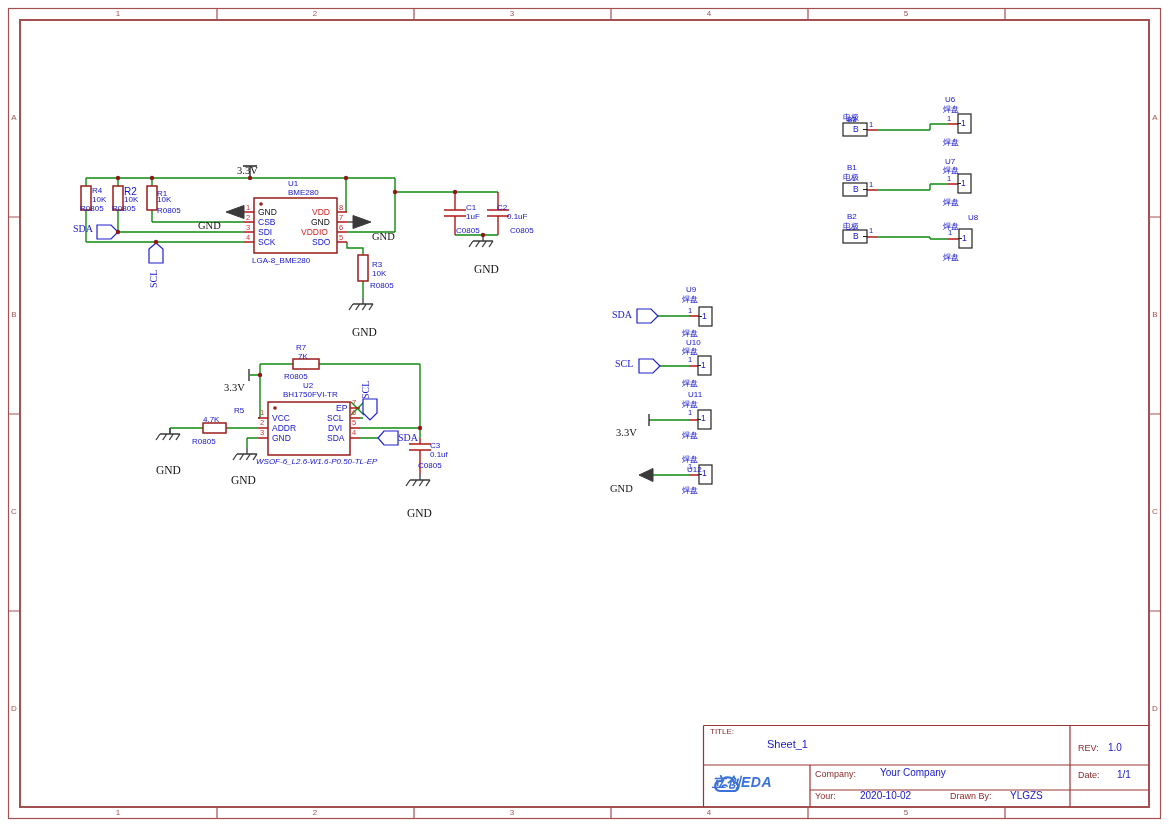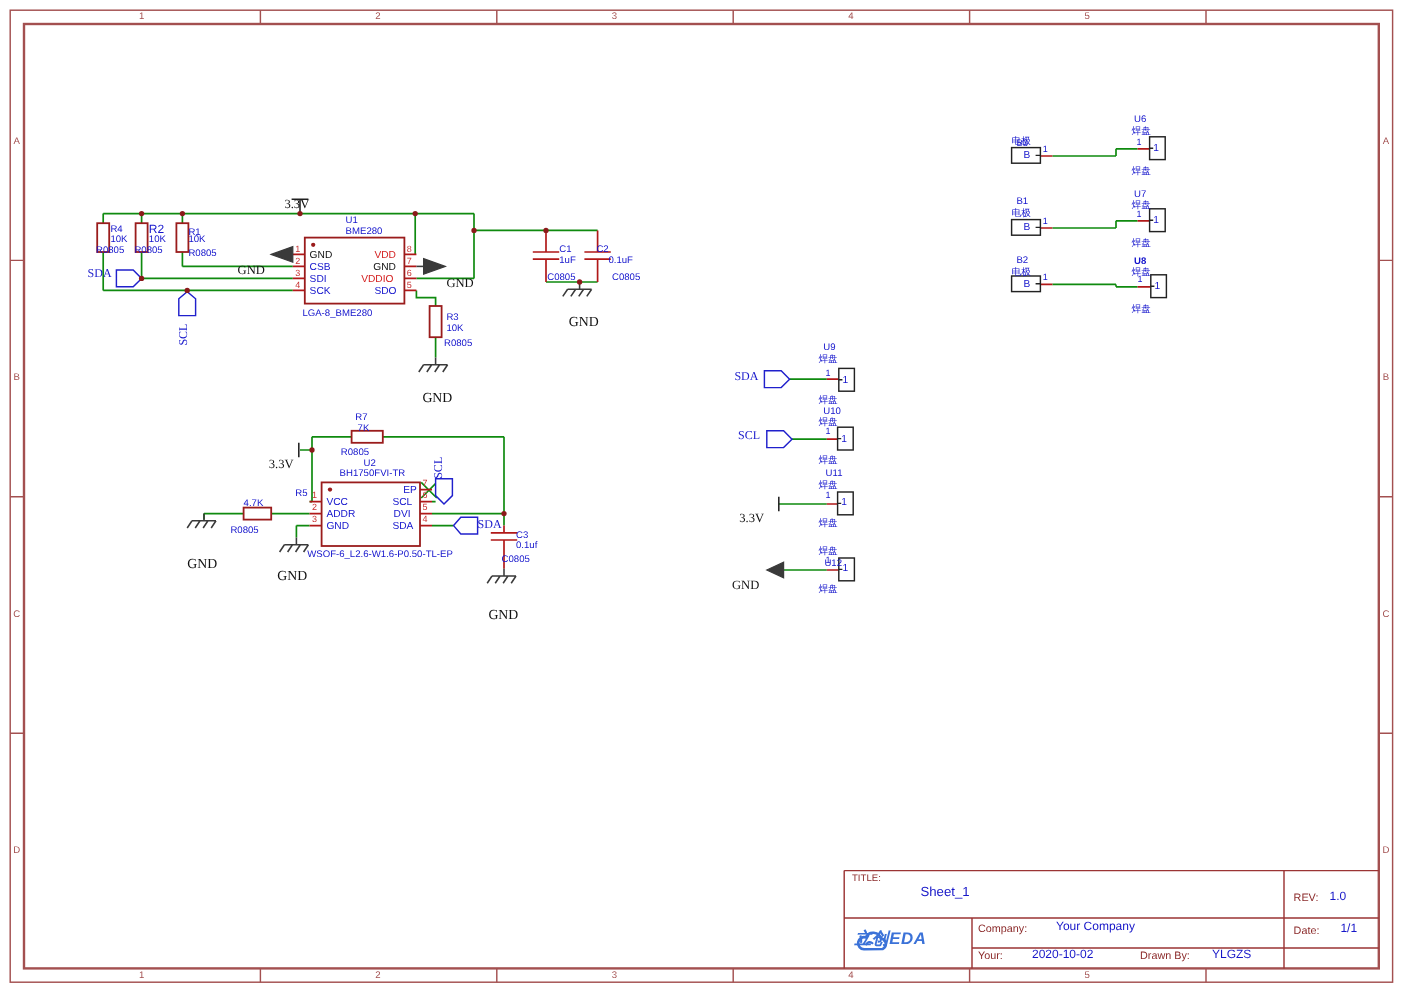--- a/index.html
+++ b/index.html
@@ -216,22 +216,22 @@
       <div class="t r" style="left: 352px; top: 409px; font-size: 7.5px;">6</div>
       <div class="t r" style="left: 352px; top: 419px; font-size: 7.5px;">5</div>
       <div class="t r" style="left: 352px; top: 429px; font-size: 7.5px;">4</div>
       <div class="t b" style="left: 272px; top: 414px; font-size: 8.5px;">VCC</div>
       <div class="t b" style="left: 272px; top: 424px; font-size: 8.5px;">ADDR</div>
       <div class="t b" style="left: 272px; top: 434px; font-size: 8.5px;">GND</div>
       <div class="t b" style="left: 336px; top: 404px; font-size: 8.5px;">EP</div>
       <div class="t b" style="left: 327px; top: 414px; font-size: 8.5px;">SCL</div>
       <div class="t b" style="left: 328px; top: 424px; font-size: 8.5px;">DVI</div>
       <div class="t b" style="left: 327px; top: 434px; font-size: 8.5px;">SDA</div>
-      <div class="t b" style="left: 256px; top: 458px; font-size: 8px;">WSOF-6_L2.6-W1.6-P0.50-TL-EP</div>
-      <div class="t b" style="left: 206px; top: 407px; font-size: 8px; padding-left: 40px;">R5</div>
+      <div class="t b" style="left: 256px; top: 458px; font-size: 8px; font-style: italic;">WSOF-6_L2.6-W1.6-P0.50-TL-EP</div>
+      <div class="t b" style="left: 194px; top: 407px; font-size: 8px; padding-left: 40px;">R5</div>
       <div class="t b" style="left: 203px; top: 416px; font-size: 8px;">4.7K</div>
       <div class="t b" style="left: 192px; top: 438px; font-size: 8px;">R0805</div>
       <div class="t s" style="left: 156px; top: 449px; font-size: 11.5px;">GND</div>
       <div class="t s" style="left: 231px; top: 459px; font-size: 11.5px;">GND</div>
       <div class="t bs" style="left: 361px; top: 399px; font-size: 10px; transform: rotate(-90deg);">SCL</div>
       <div class="t bs" style="left: 398px; top: 433px; font-size: 10px;">SDA</div>
       <div class="t b" style="left: 430px; top: 442px; font-size: 8px;">C3</div>
       <div class="t b" style="left: 430px; top: 451px; font-size: 8px;">0.1uf</div>
       <div class="t b" style="left: 418px; top: 462px; font-size: 8px;">C0805</div>
       <div class="t s" style="left: 407px; top: 492px; font-size: 11.5px;">GND</div>
@@ -274,21 +274,21 @@
       <div class="t b" style="left: 869px; top: 181px; font-size: 7.5px;">1</div>
       <div class="t b" style="left: 945px; top: 158px; font-size: 8px;">U7</div>
       <div class="t cjk" style="left: 943px; top: 167px; font-size: 8px;">焊盘</div>
       <div class="t b" style="left: 947px; top: 175px; font-size: 7.5px;">1</div>
       <div class="t b" style="left: 961px; top: 179px; font-size: 8.5px;">1</div>
       <div class="t cjk" style="left: 943px; top: 199px; font-size: 8px;">焊盘</div>
       <div class="t b" style="left: 847px; top: 213px; font-size: 8px;">B2</div>
       <div class="t cjk" style="left: 843px; top: 223px; font-size: 8px;">电极</div>
       <div class="t b" style="left: 853px; top: 232px; font-size: 8.5px;">B</div>
       <div class="t b" style="left: 869px; top: 227px; font-size: 7.5px;">1</div>
-      <div class="t b" style="left: 945px; top: 214px; font-size: 8px; font-weight: bold;">U8</div>
+      <div class="t b" style="left: 968px; top: 214px; font-size: 8px;">U8</div>
       <div class="t cjk" style="left: 943px; top: 223px; font-size: 8px;">焊盘</div>
       <div class="t b" style="left: 948px; top: 229px; font-size: 7.5px;">1</div>
       <div class="t b" style="left: 962px; top: 234px; font-size: 8.5px;">1</div>
       <div class="t cjk" style="left: 943px; top: 254px; font-size: 8px;">焊盘</div>
     </div>
 
 <div id="frame-labels">
       <div class="t fr" style="left: 118px; top: 14px;">1</div>
       <div class="t fr" style="left: 118px; top: 813px;">1</div>
       <div class="t fr" style="left: 315px; top: 14px;">2</div>

